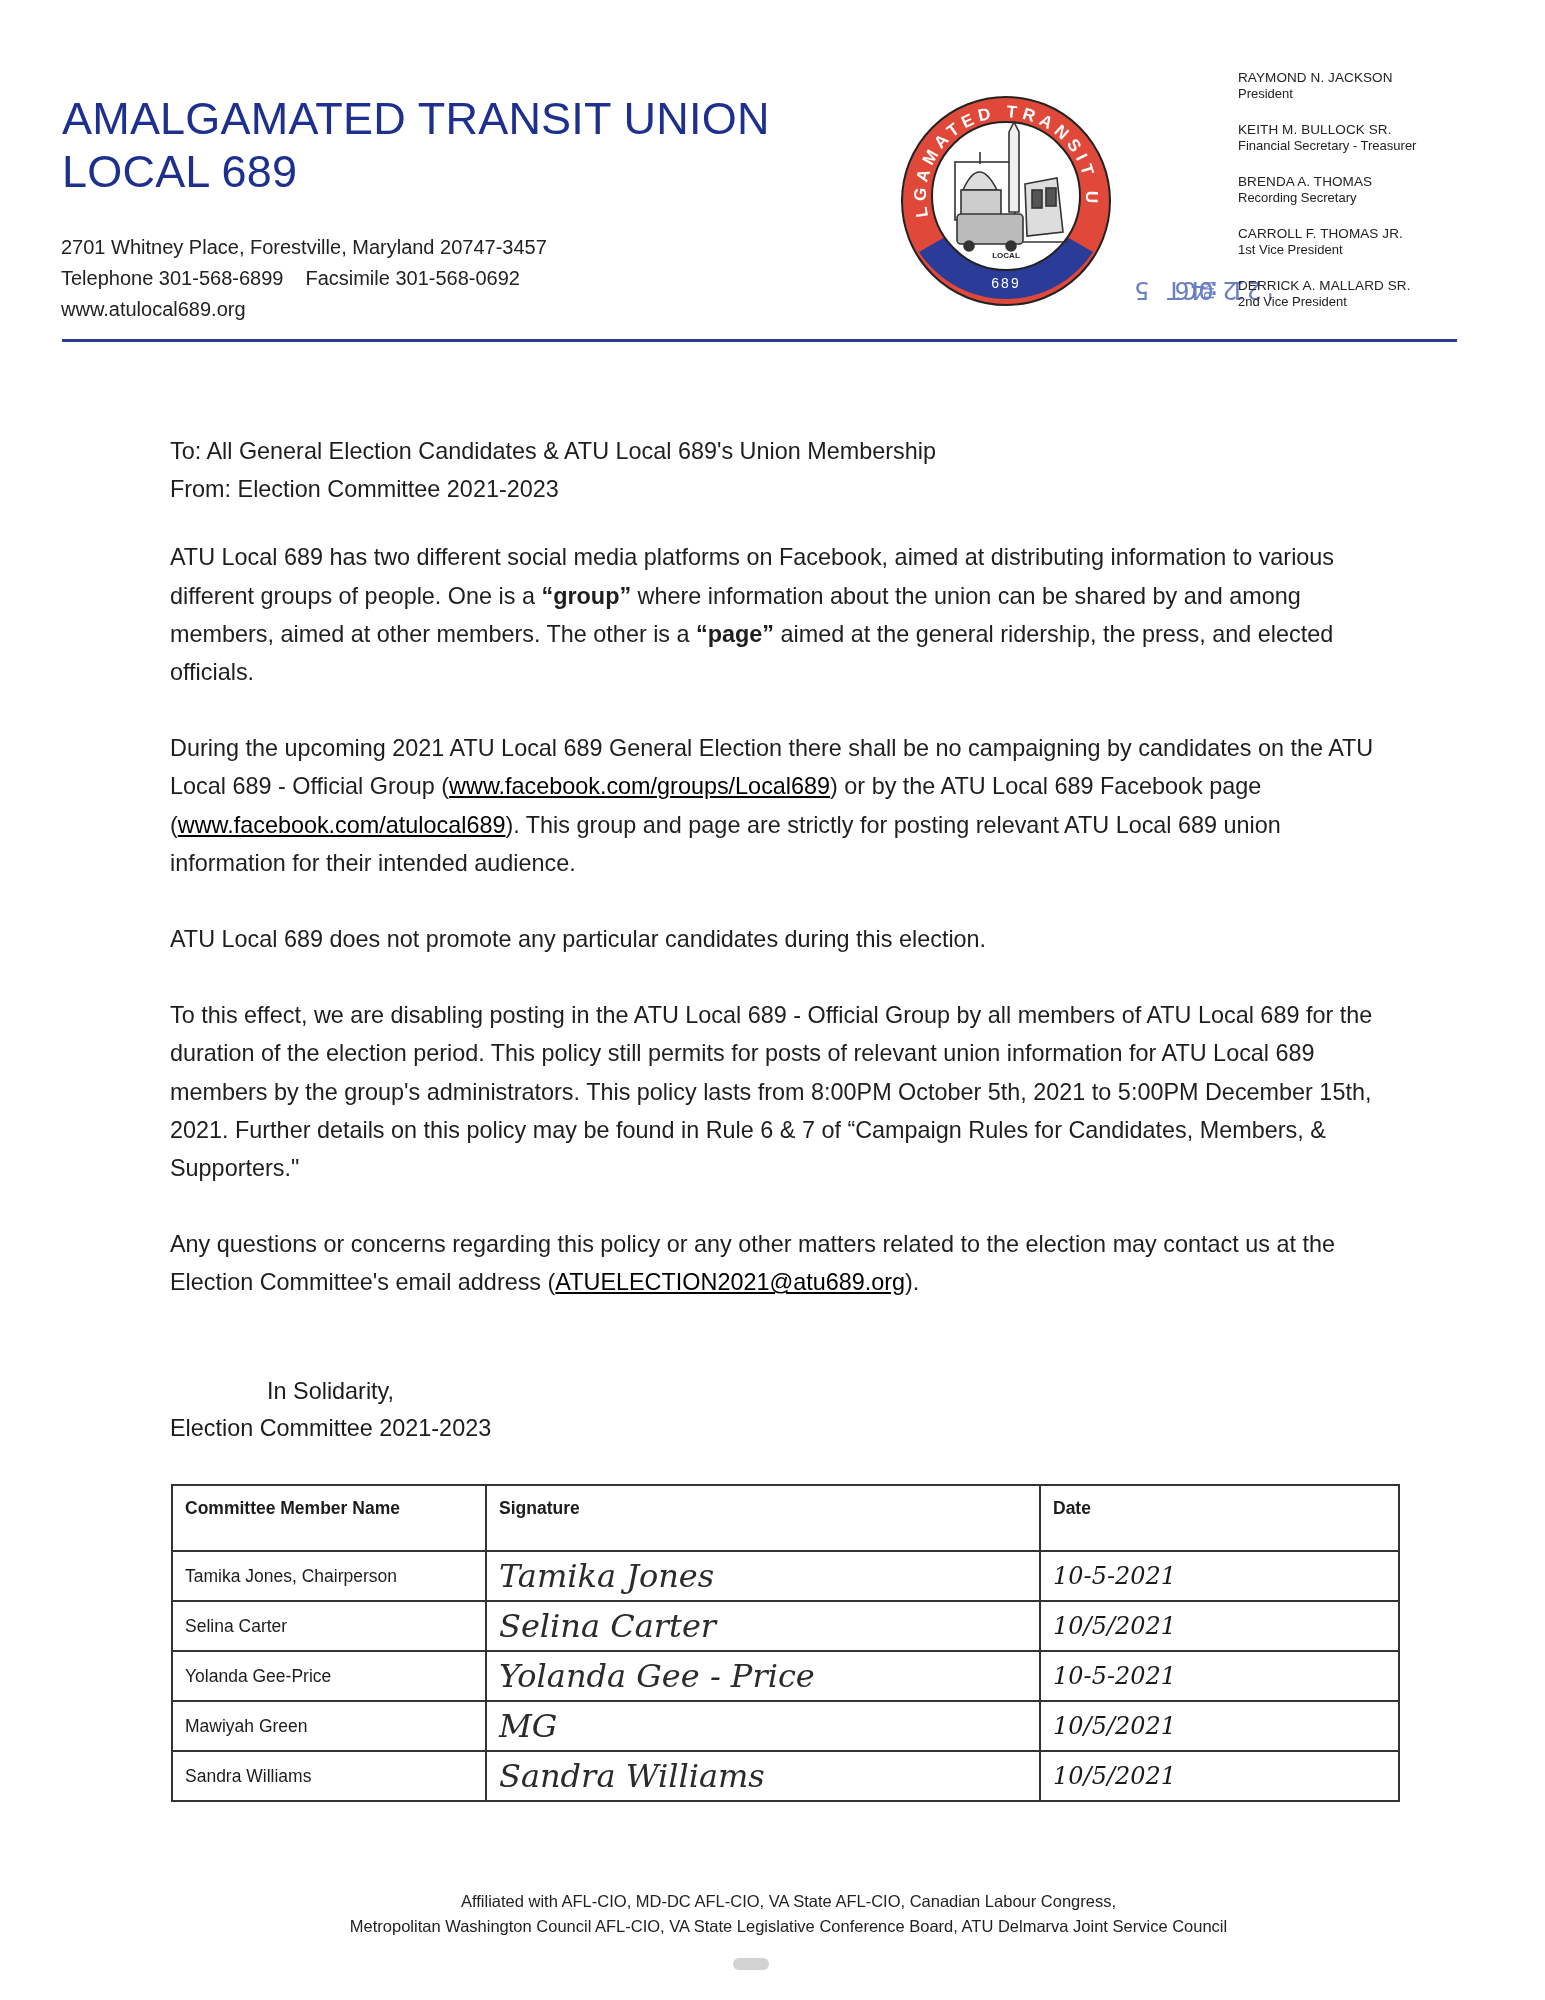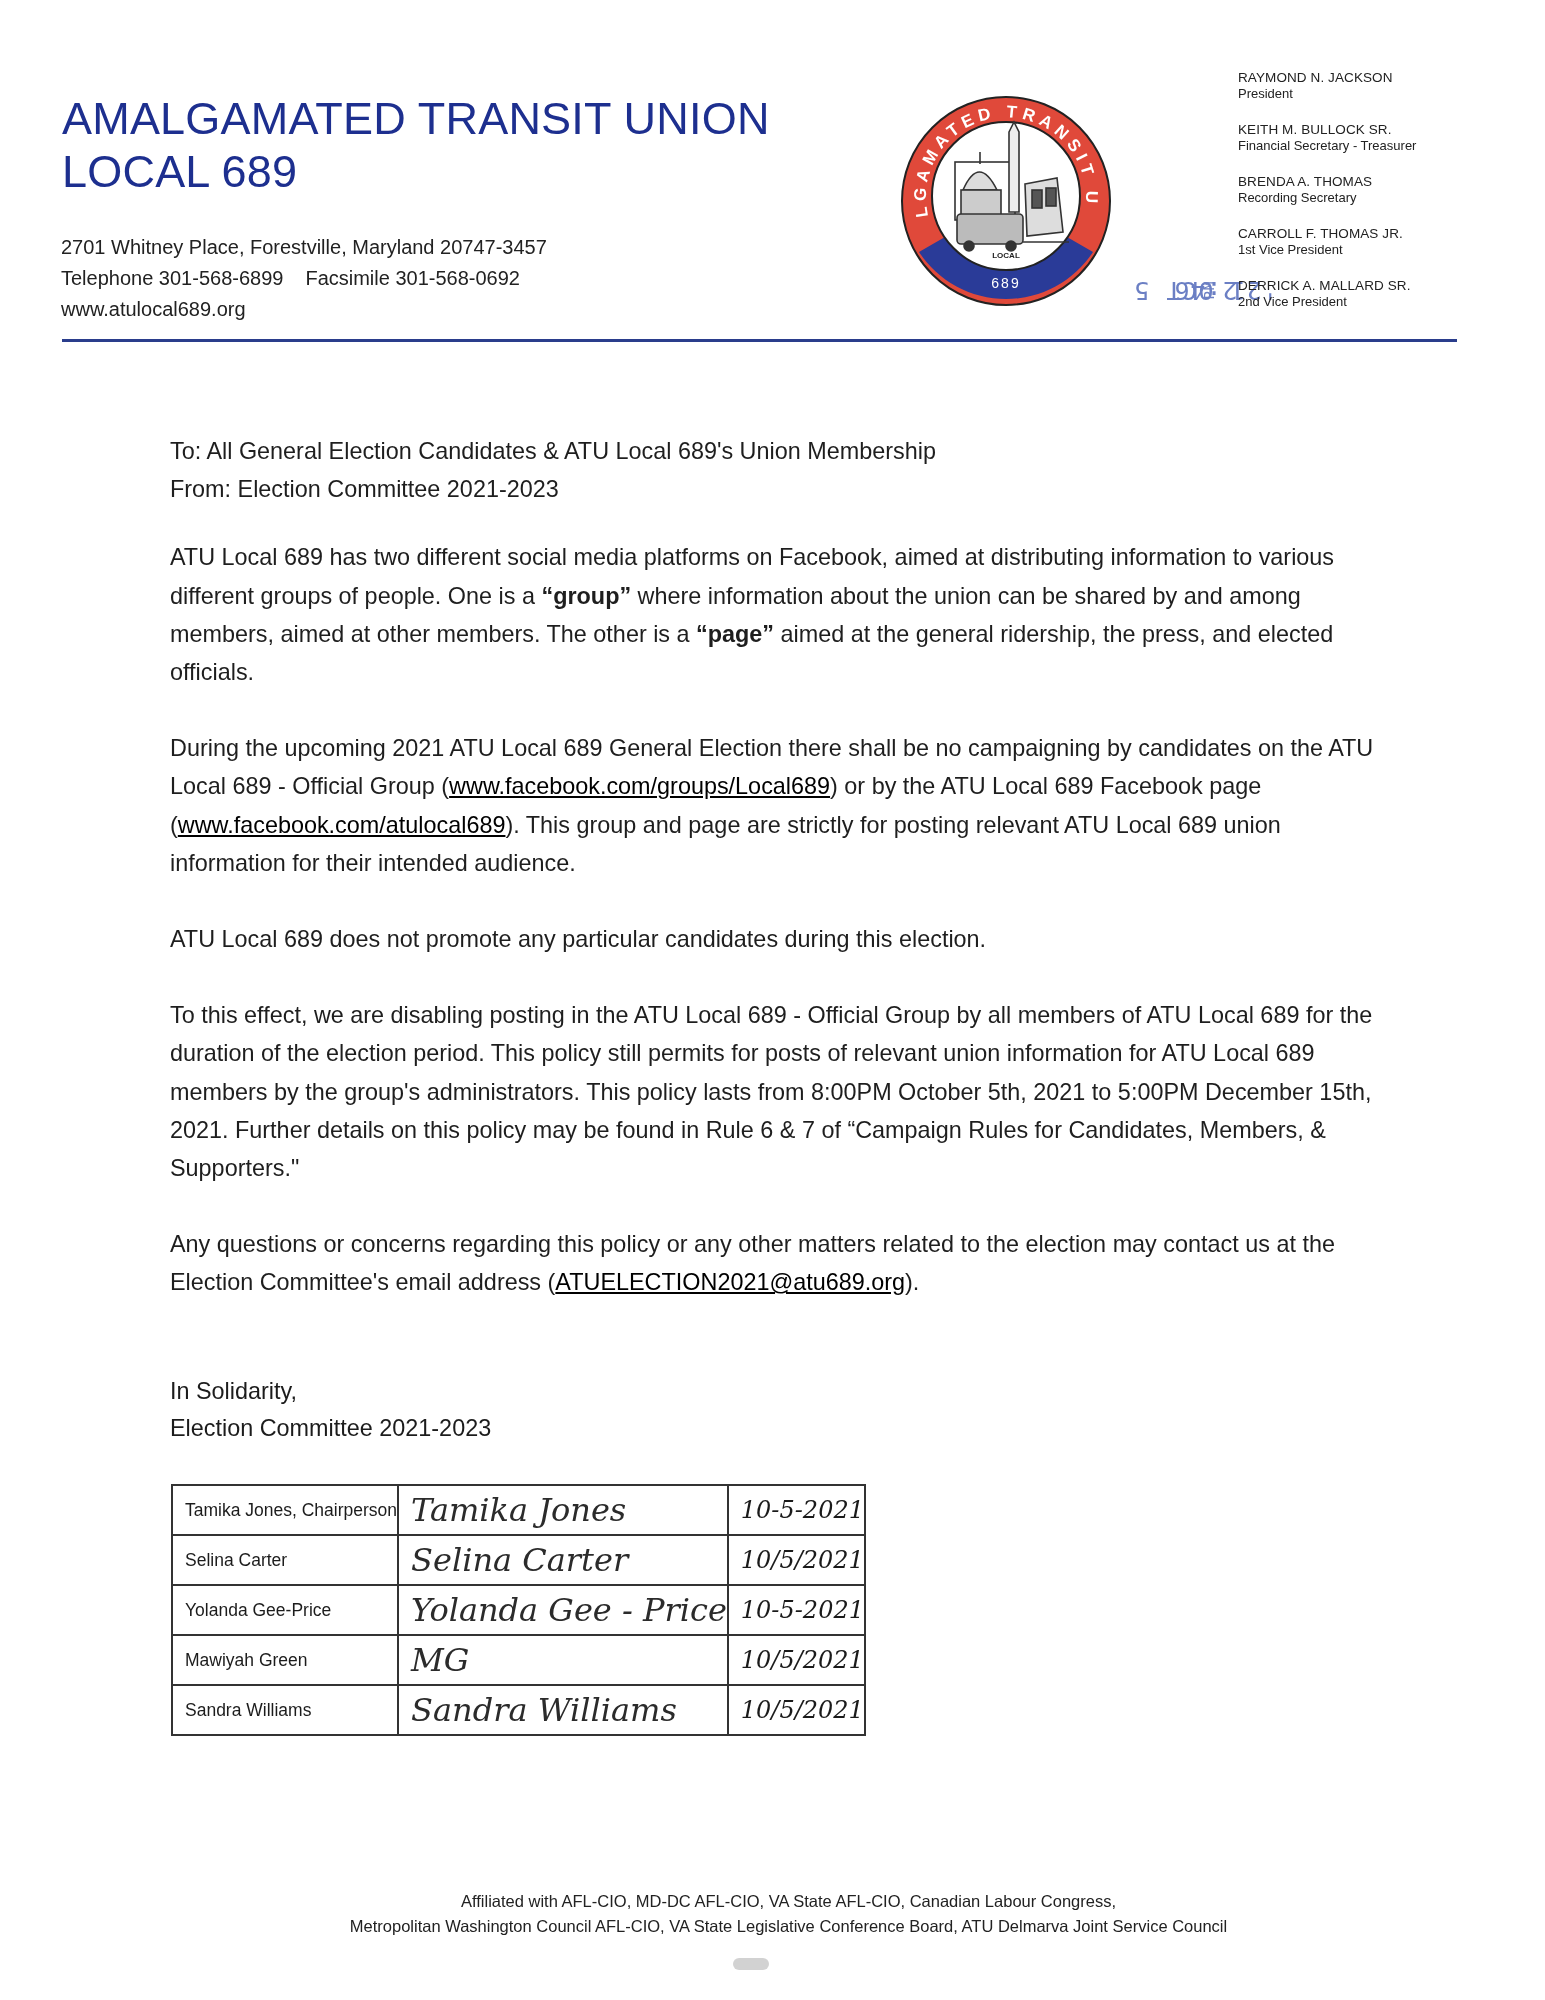--- a/index.html
+++ b/index.html
@@ -15,21 +15,21 @@
     .officers .name { font-weight: normal; letter-spacing: 0.1px; }
     .officers .role { font-size: 13px; }
     .stamp { left: 1185px; top: 180px; width: 40px; height: 220px; }
     .stamp span { position: absolute; left: 50%; top: 50%; transform: translate(-50%,-50%) rotate(-90deg); white-space: nowrap; color: #6b7fc4; font-family: "DejaVu Sans Mono", monospace; font-size: 25px; letter-spacing: 1px; }
     .stamp small { font-size: 14px; }
     .body { left: 170px; top: 432px; width: 1220px; font-size: 23.4px; line-height: 38.2px; color: #1e1e1e; }
     .body p { margin: 0 0 38px 0; }
     .body p.memo { margin-bottom: 30px; }
     .body b { font-weight: bold; }
     .link { color: #000000; text-decoration: underline; }
-    .closing { left: 170px; top: 1373px; font-size: 23.4px; line-height: 37px; }
+    .closing { left: 170px; top: 1373px; font-size: 23.4px; line-height: 37px; text-align: center; }
     table.sig { position: absolute; left: 171px; top: 1484px; border-collapse: collapse; font-size: 17.5px; }
     table.sig td, table.sig th { border: 2.5px solid #333; height: 48px; padding: 0 0 0 12px; text-align: left; vertical-align: middle; }
     table.sig th { font-weight: bold; height: 52px; vertical-align: top; padding-top: 12px; }
     table.sig td.date, table.sig td.signature { font-family: "DejaVu Serif", serif; font-style: italic; font-size: 24px; color: #1a1a1a; }
     table.sig td.signature { font-size: 32px; color: #2b2b2b; }
     .c1 { width: 300px; } .c2 { width: 540px; } .c3 { width: 345px; }
     .footer { left: 16px; width: 1545px; top: 1889px; text-align: center; font-size: 16.5px; line-height: 25px; color: #222; }
     .bug { left: 733px; top: 1958px; width: 36px; height: 12px; background: #bfbfbf; border-radius: 6px; opacity: .7; }
   </style>
 </head>
@@ -123,20 +123,25 @@
   <p><span>Any questions or concerns regarding this policy or any other matters related to the election may contact us at the Election Committee's email address (</span><span class="link">ATUELECTION2021@atu689.org</span><span>).</span></p>
 </div>
 
 <div class="abs closing">
   <div>In Solidarity,</div>
   <div>Election Committee 2021-2023</div>
 </div>
 
 <table class="sig">
   <tbody>
+      <tr>
+    <th class="c1">Committee Member Name</th>
+    <th class="c2">Signature</th>
+    <th class="c3">Date</th>
+  </tr>
   <tr>
     <td>Tamika Jones, Chairperson</td>
     <td class="signature">Tamika Jones</td>
     <td class="date">10-5-2021</td>
   </tr>
   <tr>
     <td>Selina Carter</td>
     <td class="signature">Selina Carter</td>
     <td class="date">10/5/2021</td>
   </tr>

